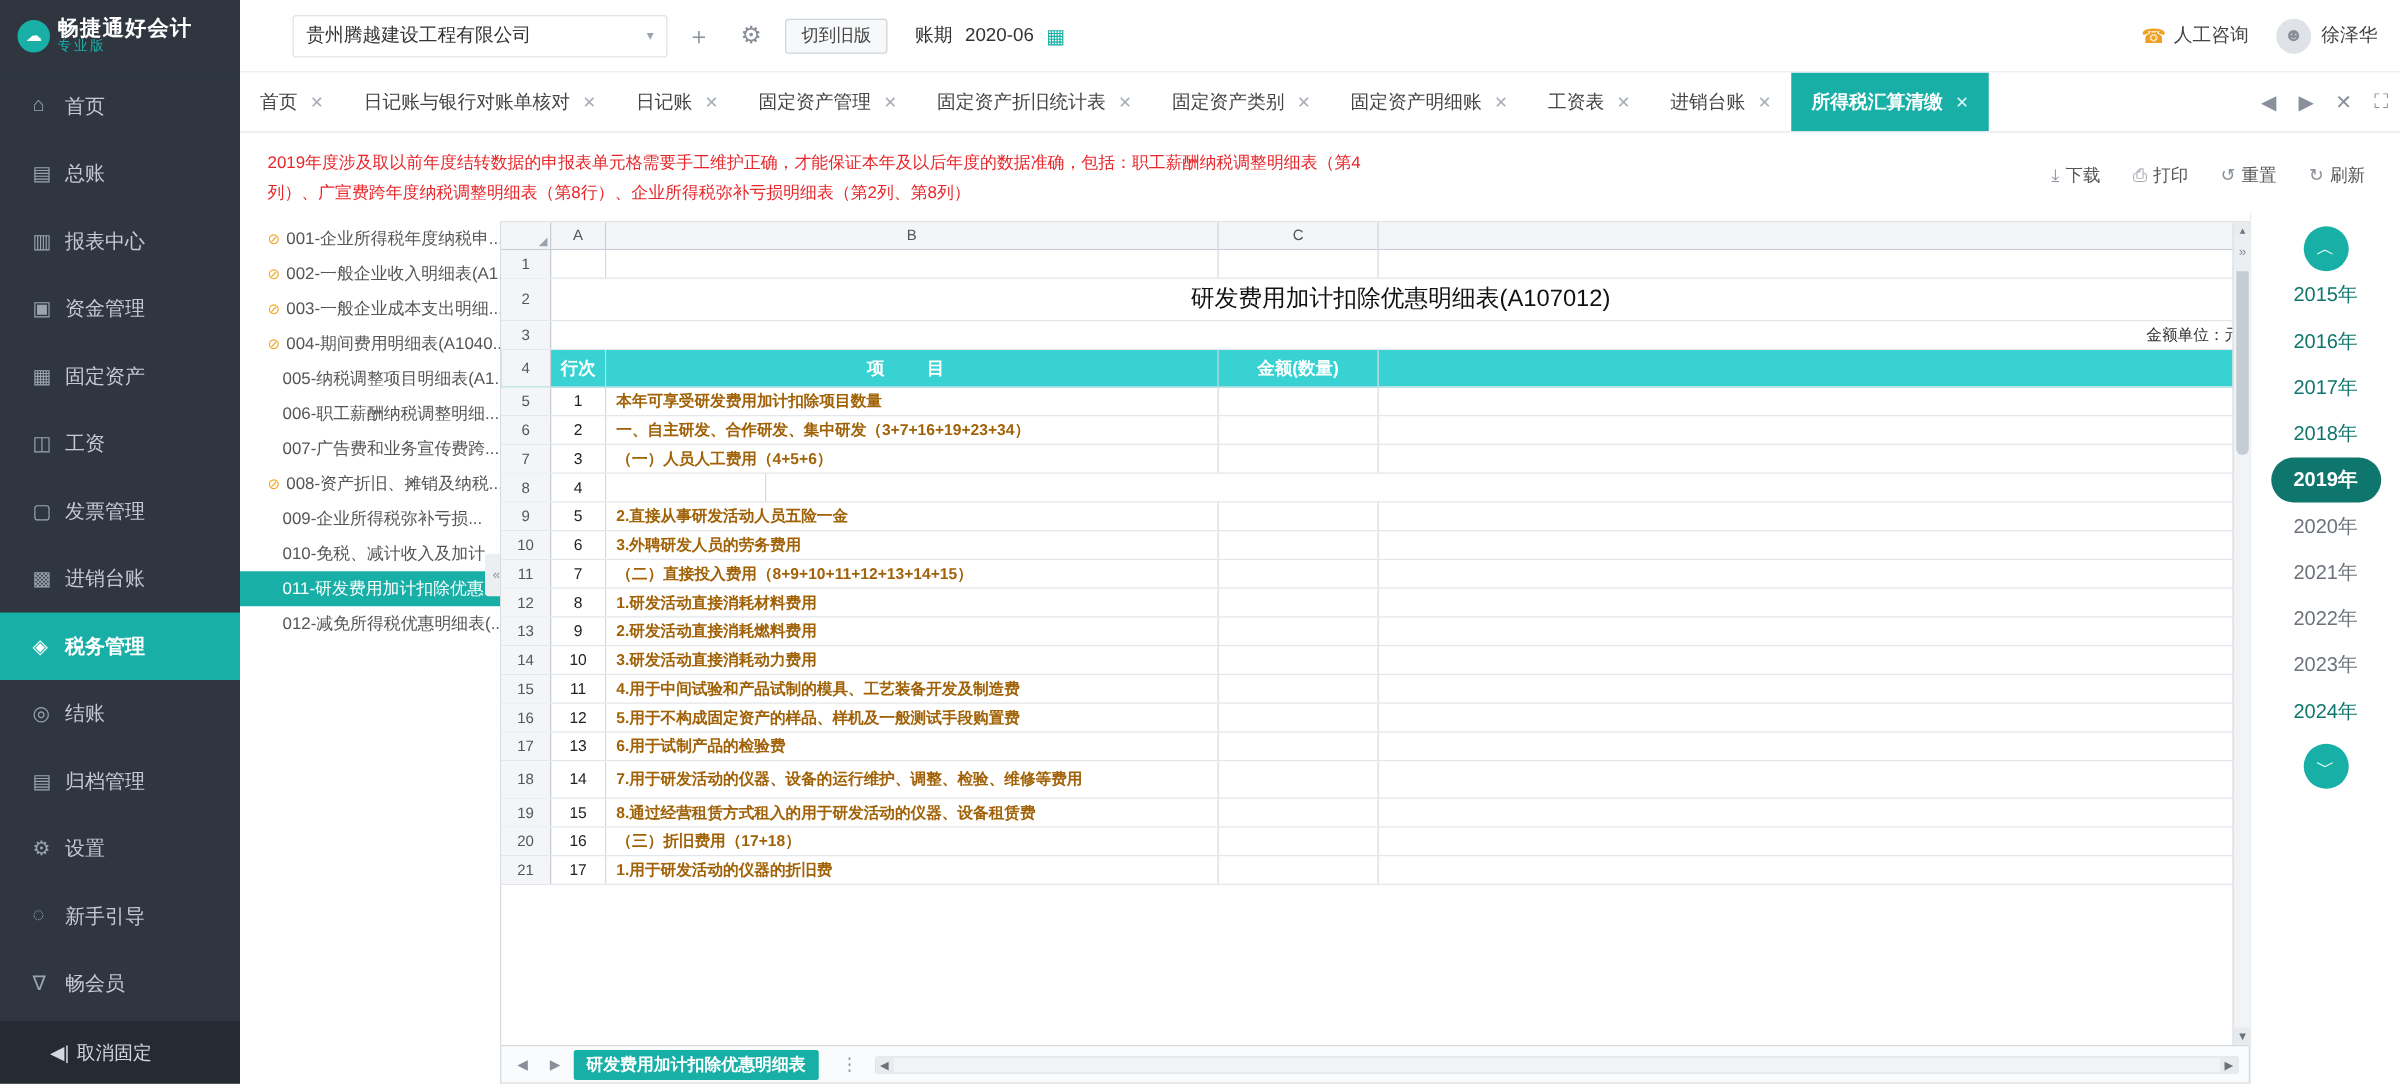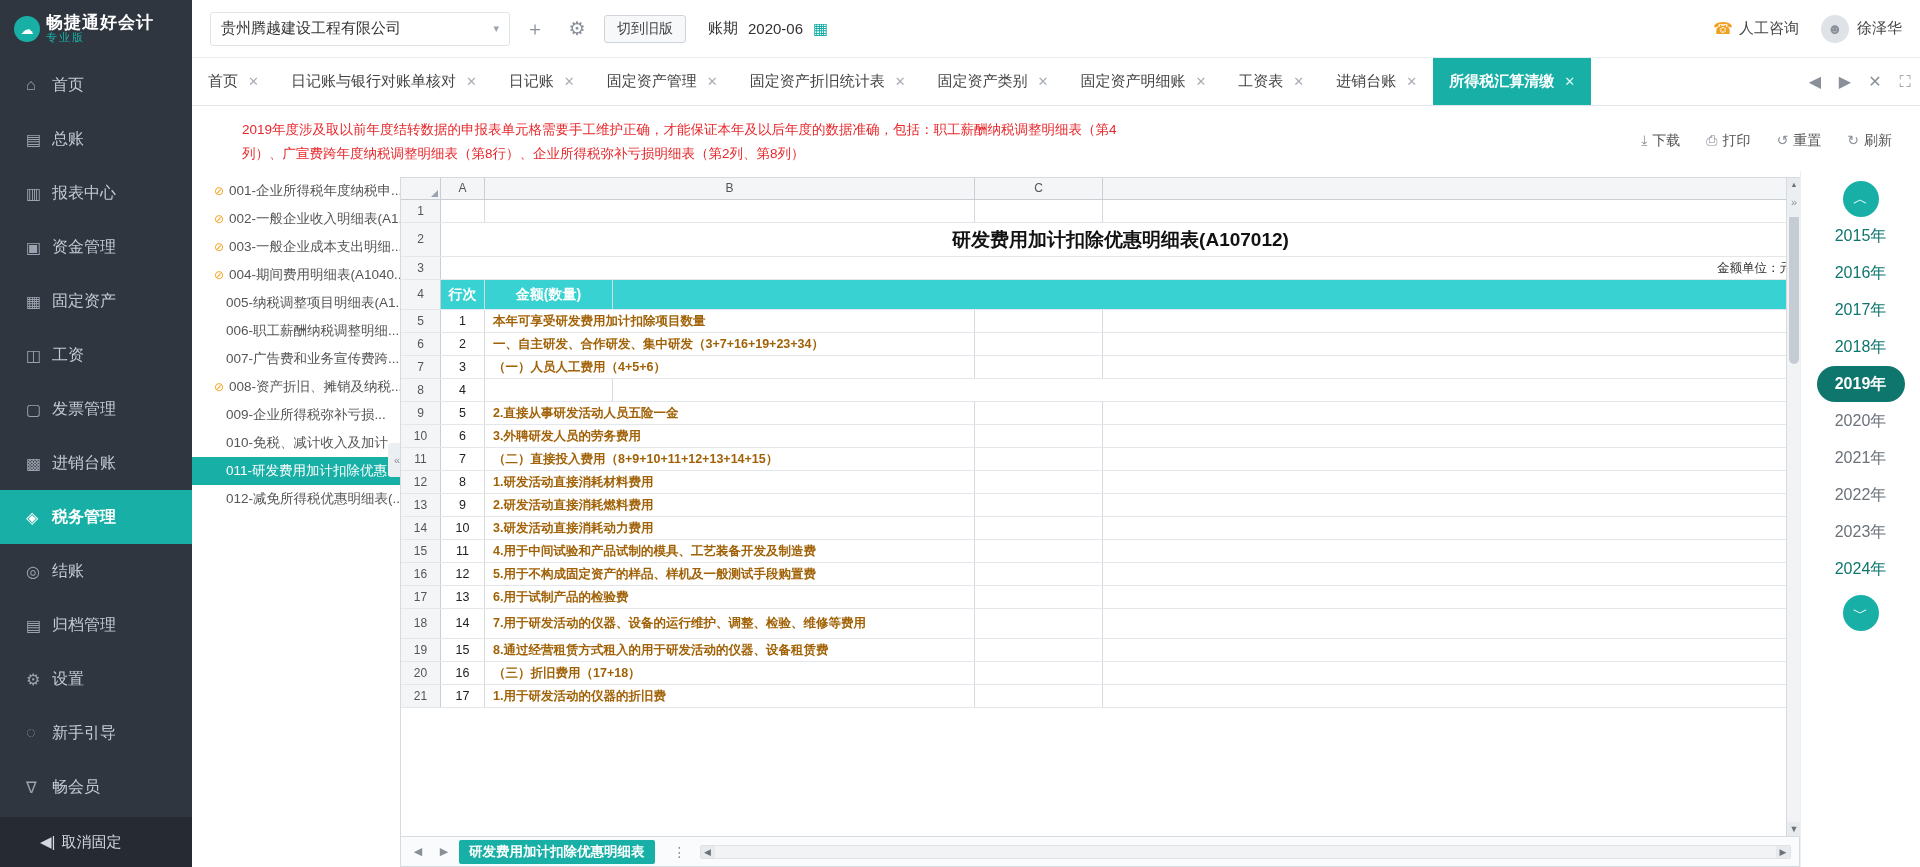--- a/index.html
+++ b/index.html
@@ -50,20 +50,21 @@
 
   
   .topbar {
     height: 58px; background: #fff; border-bottom: 1px solid #e8ebef;
     display: flex; align-items: center; padding: 0 18px; flex: 0 0 58px;
   }
   .company-select {
     width: 300px; height: 34px; border: 1px solid #dfe3e8; border-radius: 3px;
     display: flex; align-items: center; padding: 0 10px; font-size: 15px; color: #333;
     justify-content: space-between;
+    margin-left: 24px;
   }
   .company-select .caret { color: #9aa3af; font-size: 11px; }
   .icon-btn {
     width: 34px; height: 34px; display: flex; align-items: center; justify-content: center;
     color: #8a9099; font-size: 19px; margin-left: 8px; cursor: pointer;
   }
   .old-ver-btn {
     margin-left: 10px; height: 28px; padding: 0 12px; border: 1px solid #cfd4da;
     border-radius: 3px; display: flex; align-items: center; font-size: 14px; color: #444;
     background: #f7f8fa; cursor: pointer;
@@ -98,21 +99,21 @@
     display: flex; align-items: center; flex: 0 0 auto;
   }
   .tabnav .nb {
     width: 30px; height: 48px; display: flex; align-items: center; justify-content: center;
     color: #8a9099; font-size: 16px; cursor: pointer;
   }
 
   
   .notice {
     padding: 12px 22px 6px 22px; color: #e8262a; font-size: 13.5px; line-height: 1.75;
-    position: relative; flex: 0 0 auto; margin-left: 28px;
+    position: relative; flex: 0 0 auto;
   }
   .toolbar-right {
     position: absolute; right: 28px; top: 22px; display: flex; gap: 26px; align-items: center;
   }
   .tb-btn { display: flex; align-items: center; gap: 5px; font-size: 14px; color: #555; cursor: pointer; }
   .tb-btn .ico { color: #8a9099; font-size: 14px; }
 
   
   .content { flex: 1; display: flex; min-height: 0; position: relative; }
 
@@ -168,21 +169,21 @@
   .cell-b {
     width: 490px; flex: 0 0 490px; border-right: 1px solid #d7dbe0;
     font-size: 12.5px; line-height: 22px; color: #a16207; padding-left: 8px;
     overflow: hidden; white-space: nowrap;
   }
   .cell-c {
     width: 128px; flex: 0 0 128px; border-right: 1px solid #d7dbe0; font-size: 12.5px; line-height: 22px;
   }
   .cell-rest { flex: 1; }
   .row.title .cell-merge {
-    flex: 1; text-align: center; font-size: 19px; font-weight: bold; color: #111; line-height: 22px;
+    flex: 1; text-align: center; font-size: 19px; font-weight: normal; color: #111; line-height: 22px;
   }
   .row.title { height: 34px; }
   .row.title .cell-merge { line-height: 33px; }
   .row.unit .cell-merge { flex: 1; text-align: right; padding-right: 8px; font-size: 12.5px; line-height: 22px;}
   .row.hdr { height: 30px; background: #39d2d2; }
   .row.hdr .cell-a, .row.hdr .cell-b, .row.hdr .cell-c {
     background: #39d2d2; color: #fff; font-weight: bold; font-size: 14px; line-height: 29px;
     text-align: center; padding-left: 0;
   }
   .row.hdr .cell-b { letter-spacing: 10px; }
@@ -502,20 +503,21 @@
             </div>
 
             <div class="row unit">
               <div class="rh">3</div>
               <div class="cell-merge">金额单位：元</div>
             </div>
 
             <div class="row hdr">
               <div class="rh" style="line-height:29px">4</div>
               <div class="cell-a">行次</div>
+              <div class="cell-b">项　目</div>
               <div class="cell-c">金额(数量)</div>
               <div class="cell-rest"></div>
             </div>
 
             <div class="row">
               <div class="rh">5</div>
               <div class="cell-a">1</div>
               <div class="cell-b bold">本年可享受研发费用加计扣除项目数量</div>
               <div class="cell-c"></div>
               <div class="cell-rest"></div>

